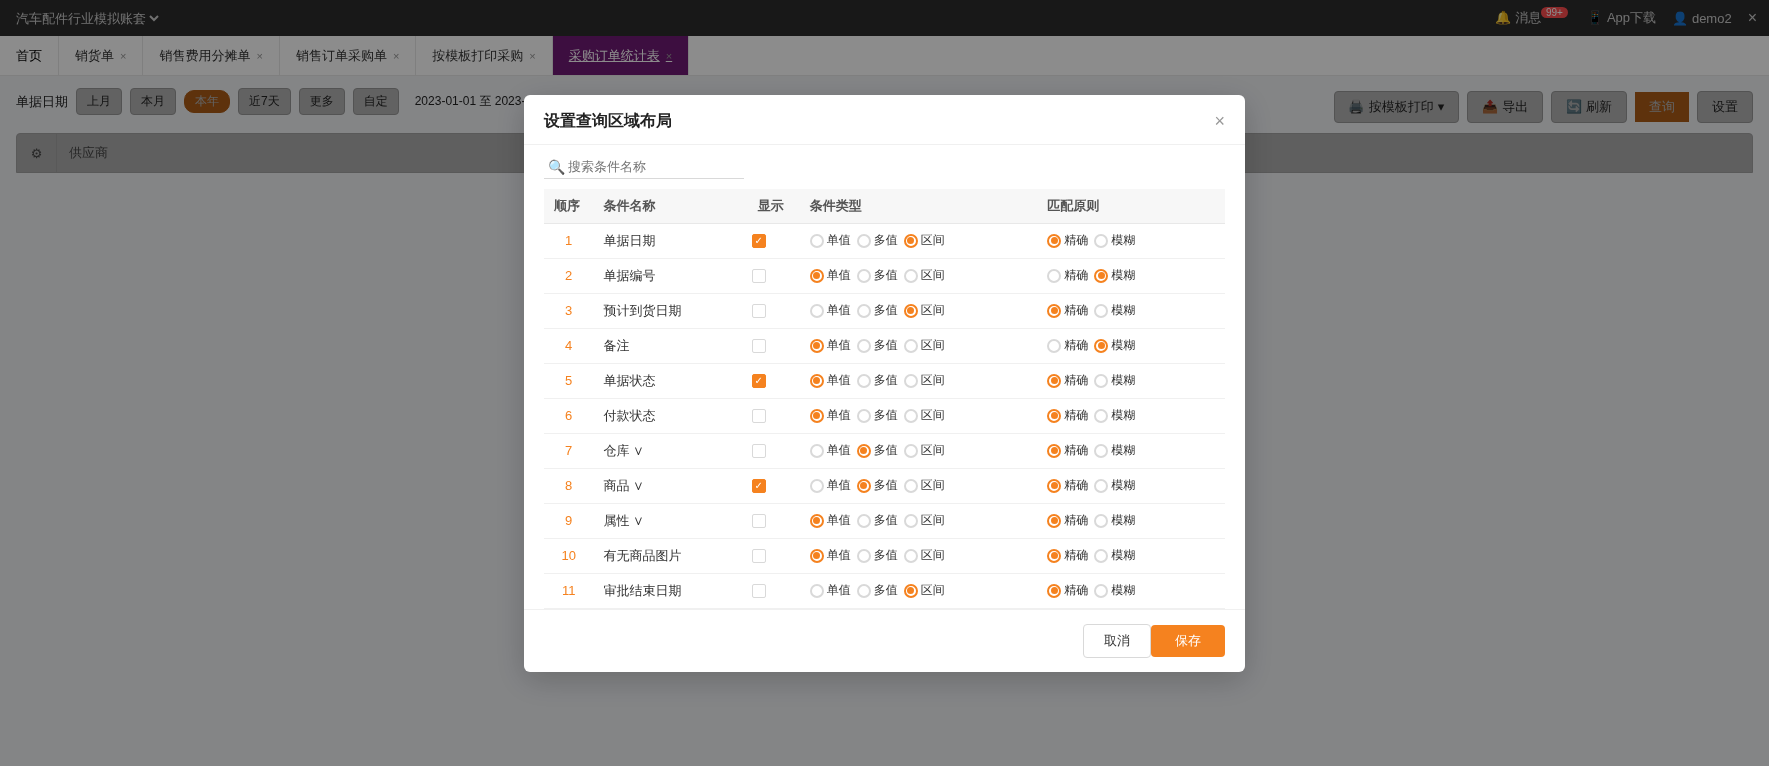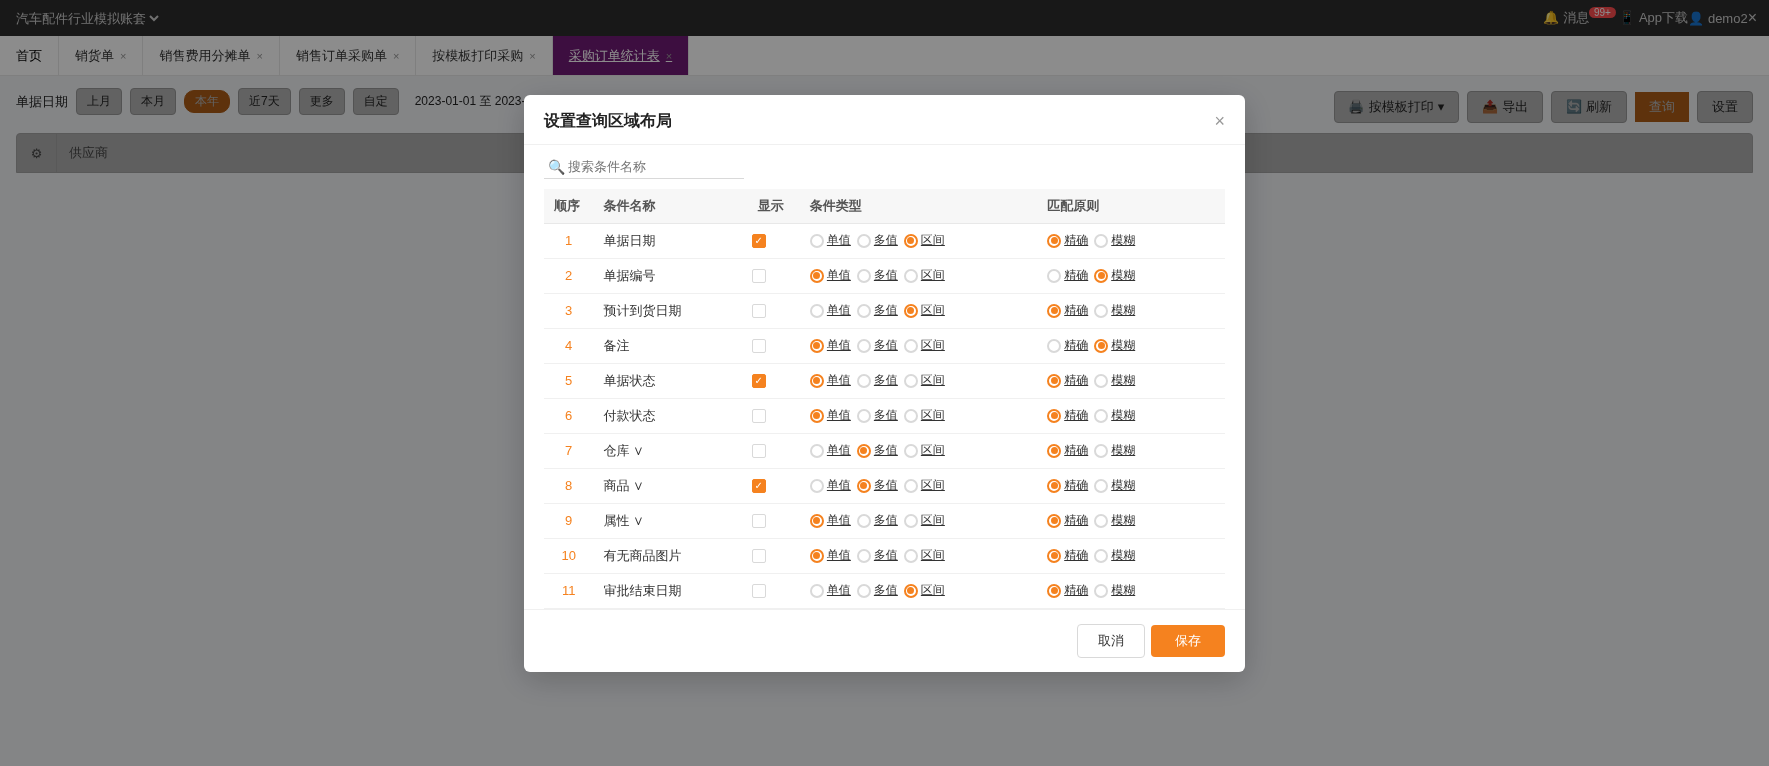--- a/index.html
+++ b/index.html
@@ -10,21 +10,21 @@
       background: #2d2d2d;
       height: 36px;
       display: flex;
       align-items: center;
       justify-content: space-between;
       padding: 0 12px;
       color: #ccc;
     }
     .top-nav-left { display: flex; align-items: center; gap: 8px; font-size: 13px; }
     .top-nav-left select { background: transparent; border: none; color: #ccc; font-size: 13px; outline: none; }
-    .top-nav-right { display: flex; align-items: center; font-size: 13px; color: #ccc; }
+    .top-nav-right { display: flex; align-items: center; gap: 16px; font-size: 13px; color: #ccc; }
     .top-nav-right .notif-badge { background: #ff4d4f; color: #fff; border-radius: 10px; padding: 0 5px; font-size: 10px; position: relative; top: -6px; left: -4px; }
     .top-nav-right .close-x { color: #ccc; font-size: 16px; cursor: pointer; }
 
     
     .tab-bar {
       background: #fff;
       height: 40px;
       display: flex;
       align-items: center;
       border-bottom: 1px solid #e8e8e8;
@@ -139,37 +139,37 @@
     .radio-circle {
       width: 14px; height: 14px; border-radius: 50%;
       border: 2px solid #d9d9d9;
       display: flex; align-items: center; justify-content: center;
       flex-shrink: 0;
     }
     .radio-circle.checked { border-color: #f5821f; }
     .radio-circle.checked::after {
       content: ''; width: 7px; height: 7px; border-radius: 50%; background: #f5821f;
     }
-    .radio-label { font-size: 12px; color: #333; text-decoration: underline; }
+    .radio-label { font-size: 12px; color: #333; }
 
     
     .checkbox-custom {
       width: 14px; height: 14px; border: 1.5px solid #d9d9d9;
       border-radius: 2px; display: flex; align-items: center; justify-content: center;
       cursor: pointer; flex-shrink: 0;
     }
     .checkbox-custom.checked { background: #f5821f; border-color: #f5821f; }
     .checkbox-custom.checked::after { content: '✓'; color: #fff; font-size: 10px; }
 
     
     .modal-footer {
       display: flex; justify-content: flex-end; align-items: center;
       padding: 14px 20px;
       border-top: 1px solid #f0f0f0;
-      gap: 6px;
+      gap: 0;
     }
     .btn-cancel { background: #fff; border: 1px solid #d9d9d9; color: #333; border-radius: 4px; padding: 7px 20px; cursor: pointer; font-size: 13px; }
     .btn-save { background: #f5821f; color: #fff; border: none; border-radius: 4px; padding: 7px 24px; cursor: pointer; font-size: 13px; }
 
     
     .modal-table::-webkit-scrollbar { width: 6px; }
     .modal-table::-webkit-scrollbar-thumb { background: #ddd; border-radius: 3px; }
 
     .col-order { width: 50px; }
     .col-name { width: 160px; }

